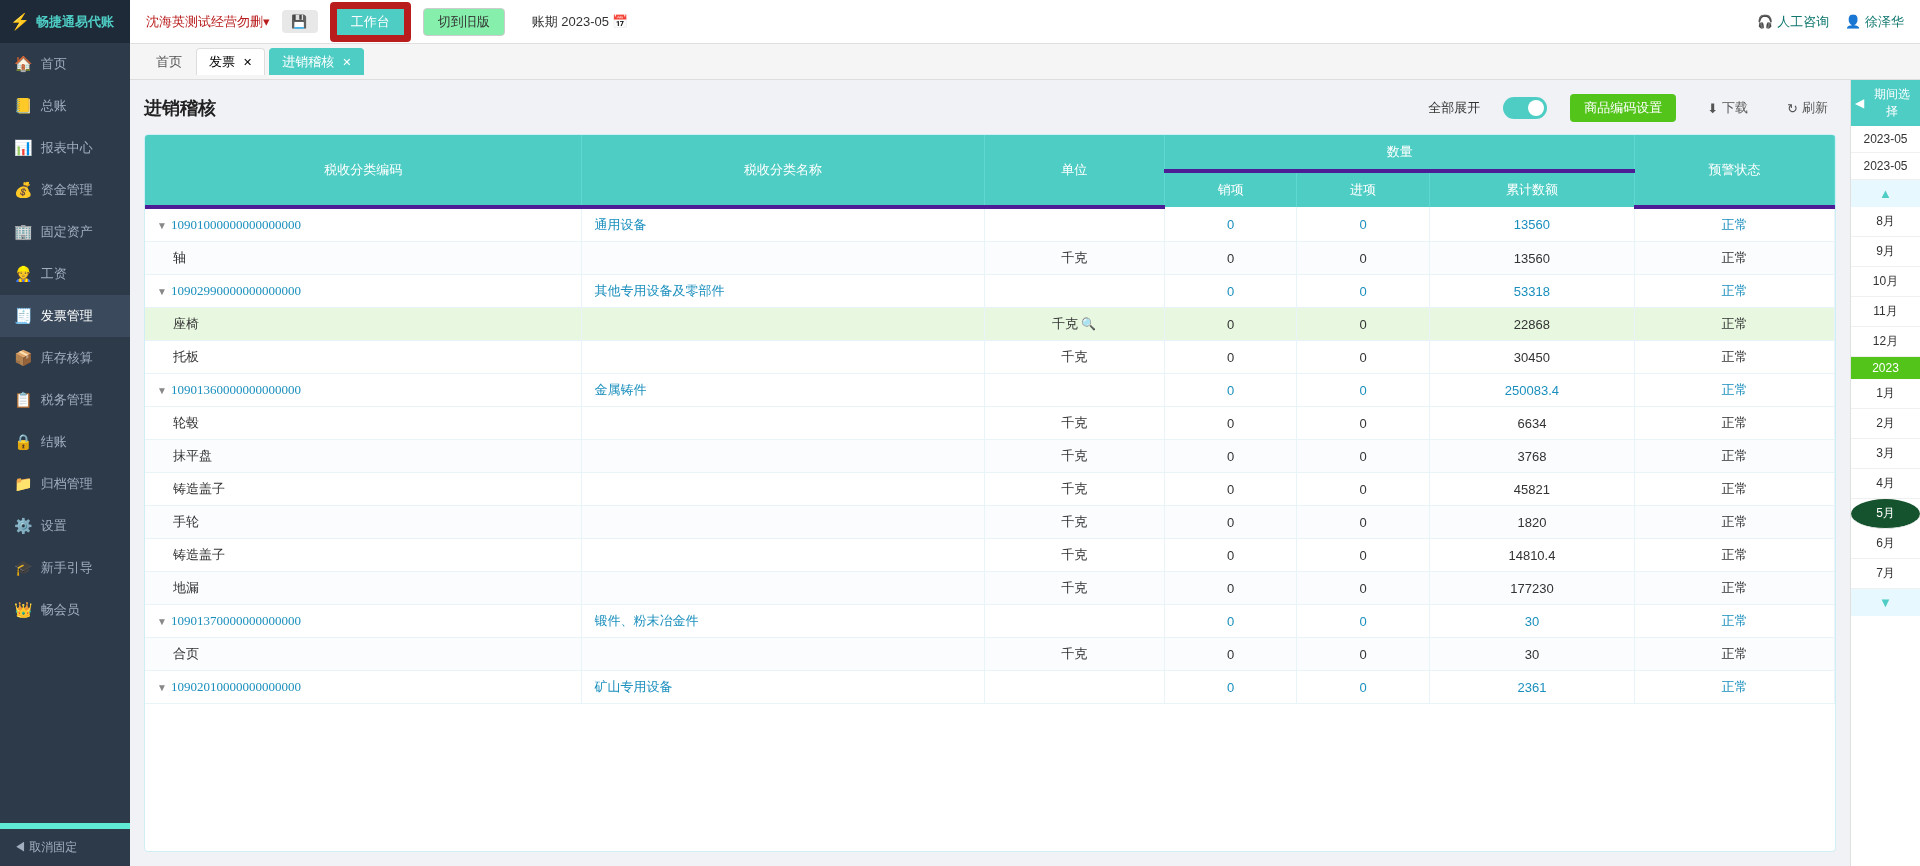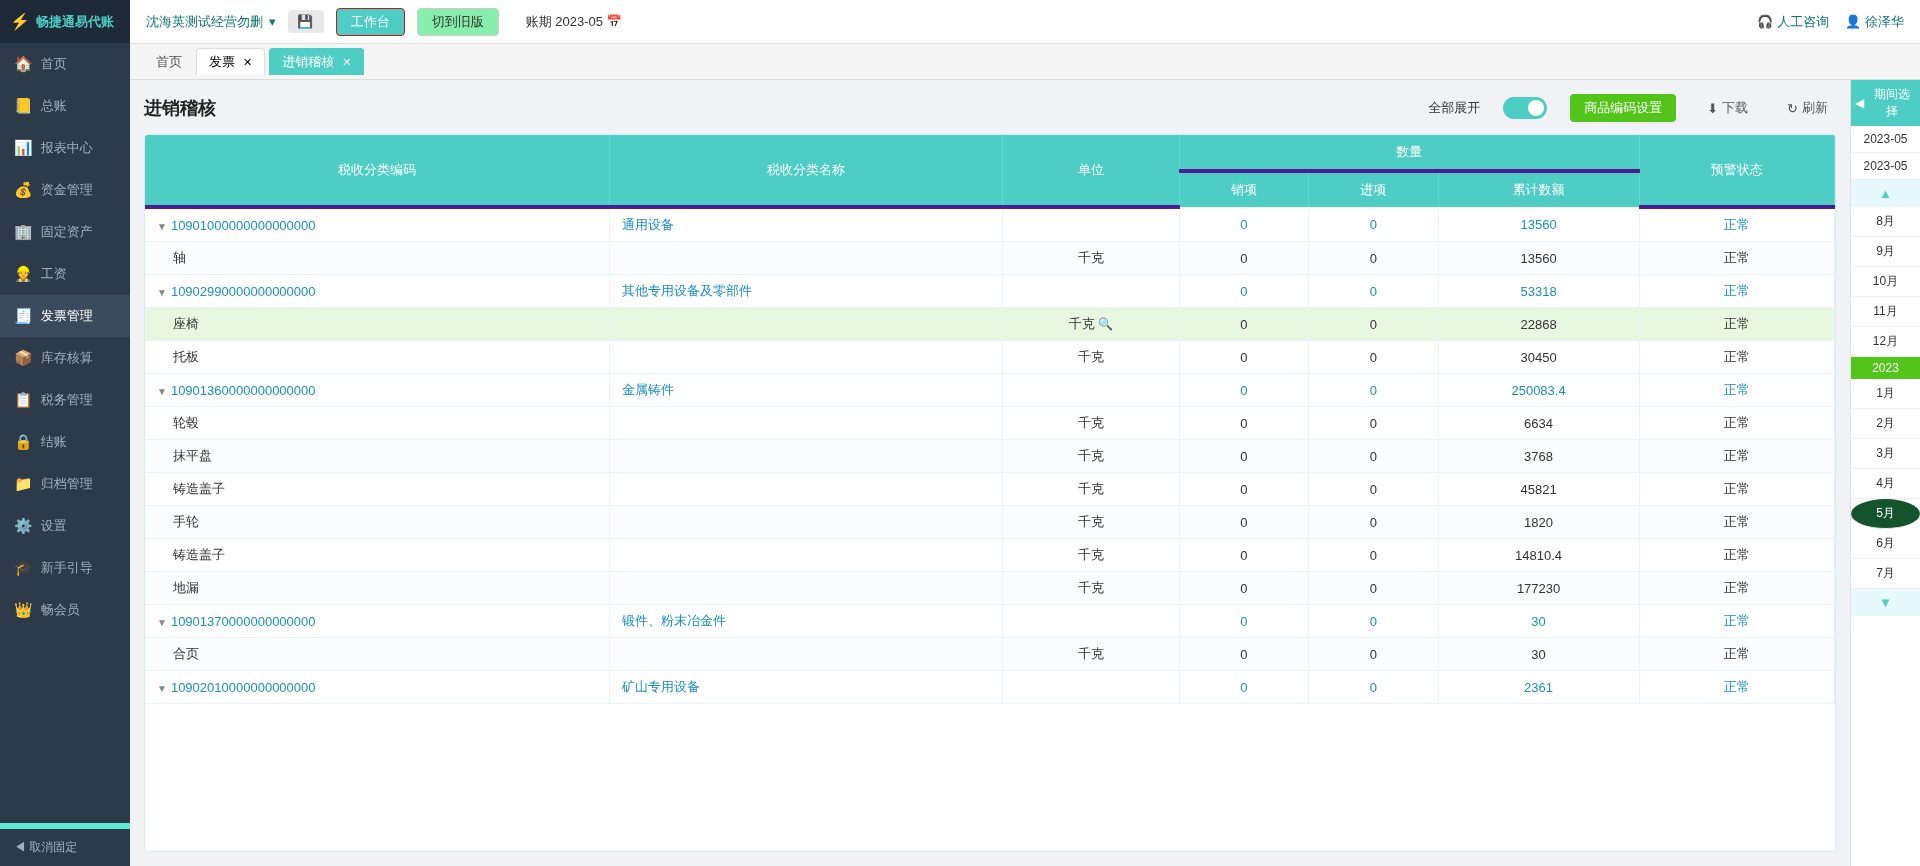--- a/index.html
+++ b/index.html
@@ -43,24 +43,24 @@
       background: #fff;
       display: flex;
       align-items: center;
       padding: 0 16px;
       height: 44px;
       border-bottom: 1px solid #e0e0e0;
       gap: 12px;
       flex-shrink: 0;
     }
     .topbar-company {
-      display: flex; align-items: center; gap: 6px; color: #0f766e; font-size: 13px;
+      display: flex; align-items: center; color: #b91c1c; font-size: 13px;
     }
     .topbar-btn {
-      padding: 4px 14px; border-radius: 4px; border: 1px solid #b91c1c;
+      padding: 4px 14px; border-radius: 4px; border: 7px solid #b91c1c;
       background: #4ecdc4; color: #fff; cursor: pointer; font-size: 13px;
     }
     .topbar-btn-outline {
       padding: 4px 14px; border-radius: 4px; border: 1px solid #ccc;
       background: #86efac; color: #333; cursor: pointer; font-size: 13px;
     }
     .topbar-period { color: #333; font-size: 13px; padding-left: 15px; }
     .topbar-right { margin-left: auto; display: flex; align-items: center; gap: 16px; color: #0f766e; }
 
     
@@ -148,21 +148,21 @@
       white-space: nowrap;
     }
     thead tr:first-child th { border-bottom: 4px solid #4c1d95; }
     tbody tr td {
       padding: 7px 12px;
       border-bottom: 1px solid #e8f4f8;
       border-right: 1px solid #e8f4f8;
       color: #333;
       text-align: center;
     }
-    tbody tr td:first-child { text-align: left; }
+    tbody tr td:first-child { text-align: left; font-family: Liberation Serif, serif; }
     tbody tr td:nth-child(2) { text-align: left; }
     tbody tr:nth-child(even) { background: #fafcfe; }
     tbody tr.highlighted { background: #e8f8e0; }
     tbody tr.highlighted td { background: #e8f8e0; }
     tbody tr.group-header { background: #fff; }
     tbody tr.group-header td { color: #1a8fbd; font-weight: 500; }
     .indent { padding-left: 28px !important; }
     .code-cell { color: #1a8fbd; }
     .expand-icon { color: #888; margin-right: 4px; font-size: 10px; }
     .search-icon-cell { color: #888; font-size: 12px; cursor: pointer; }

